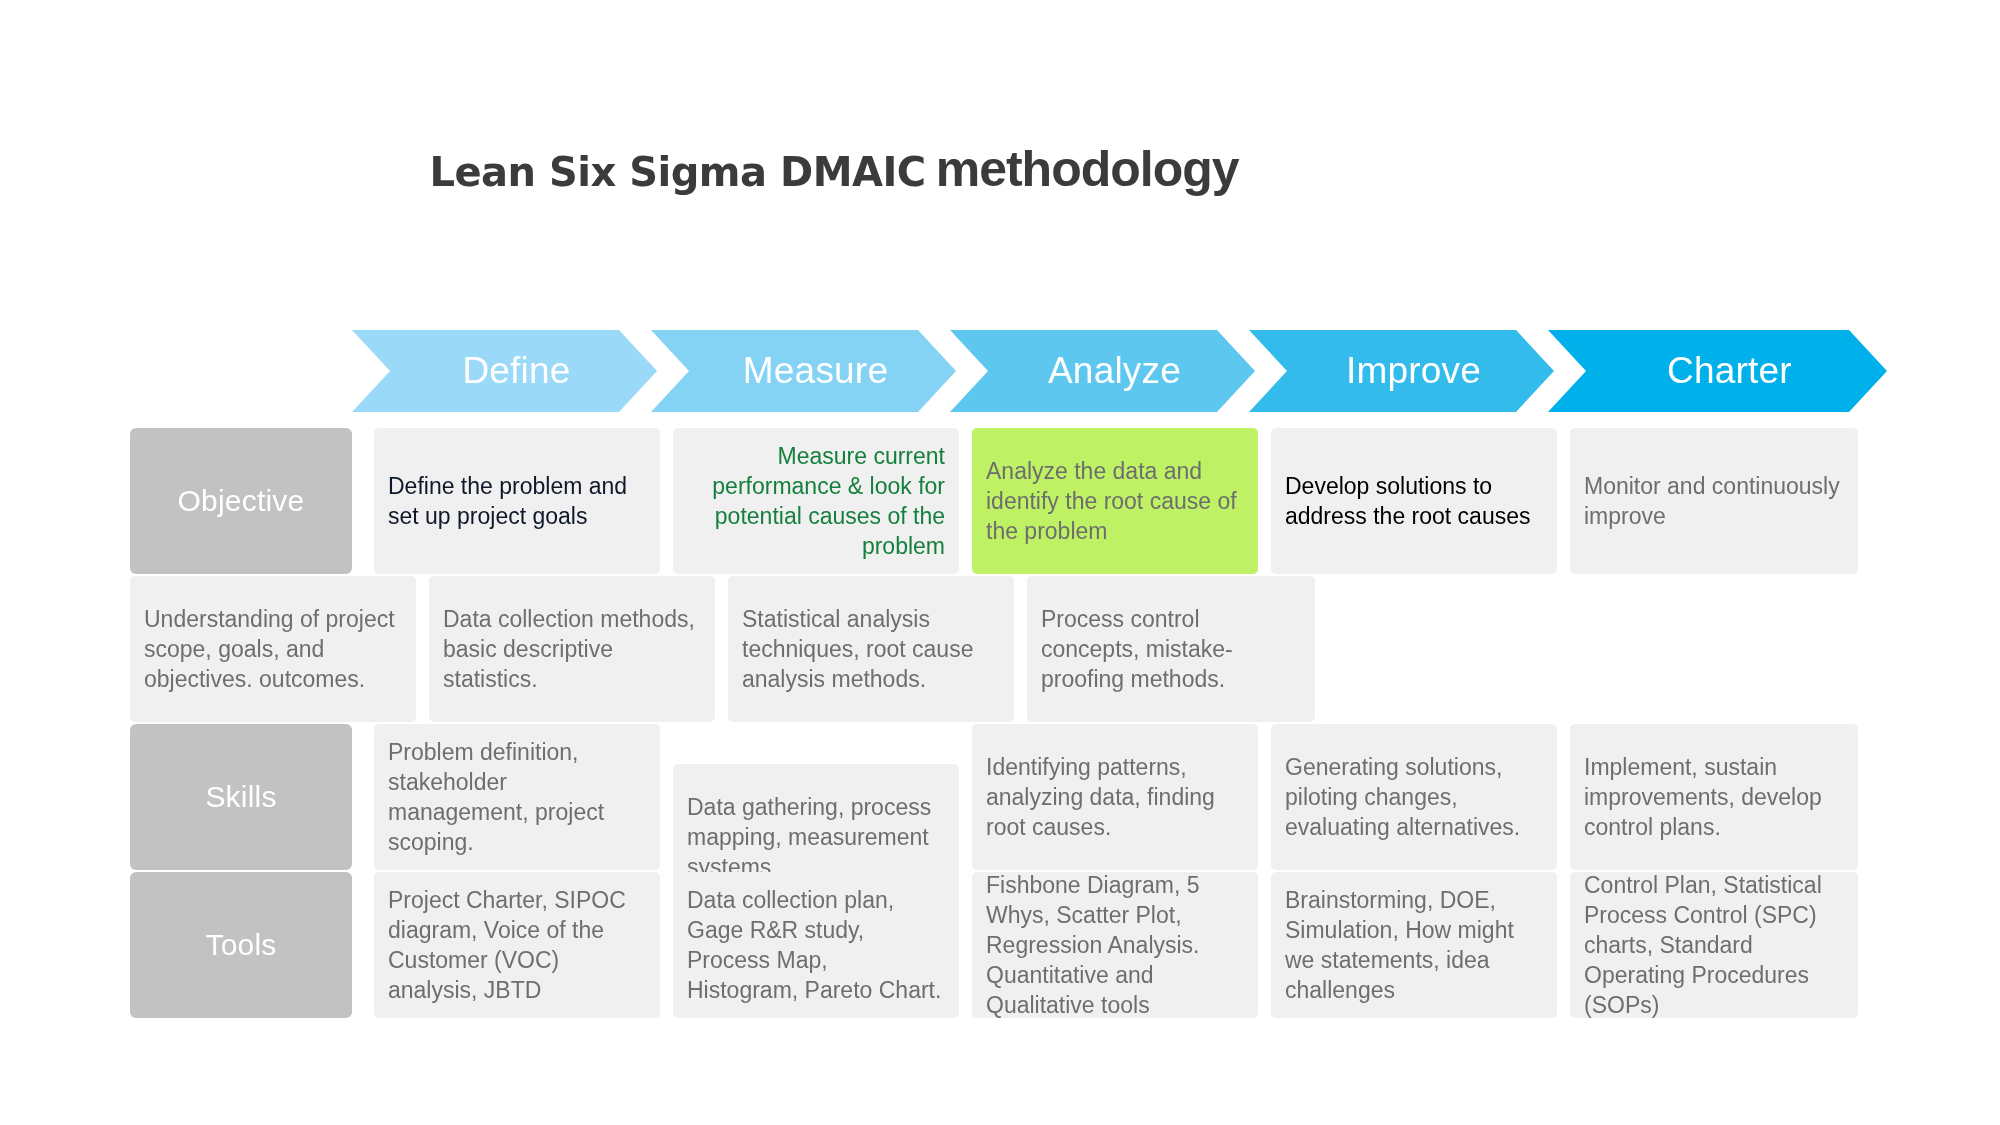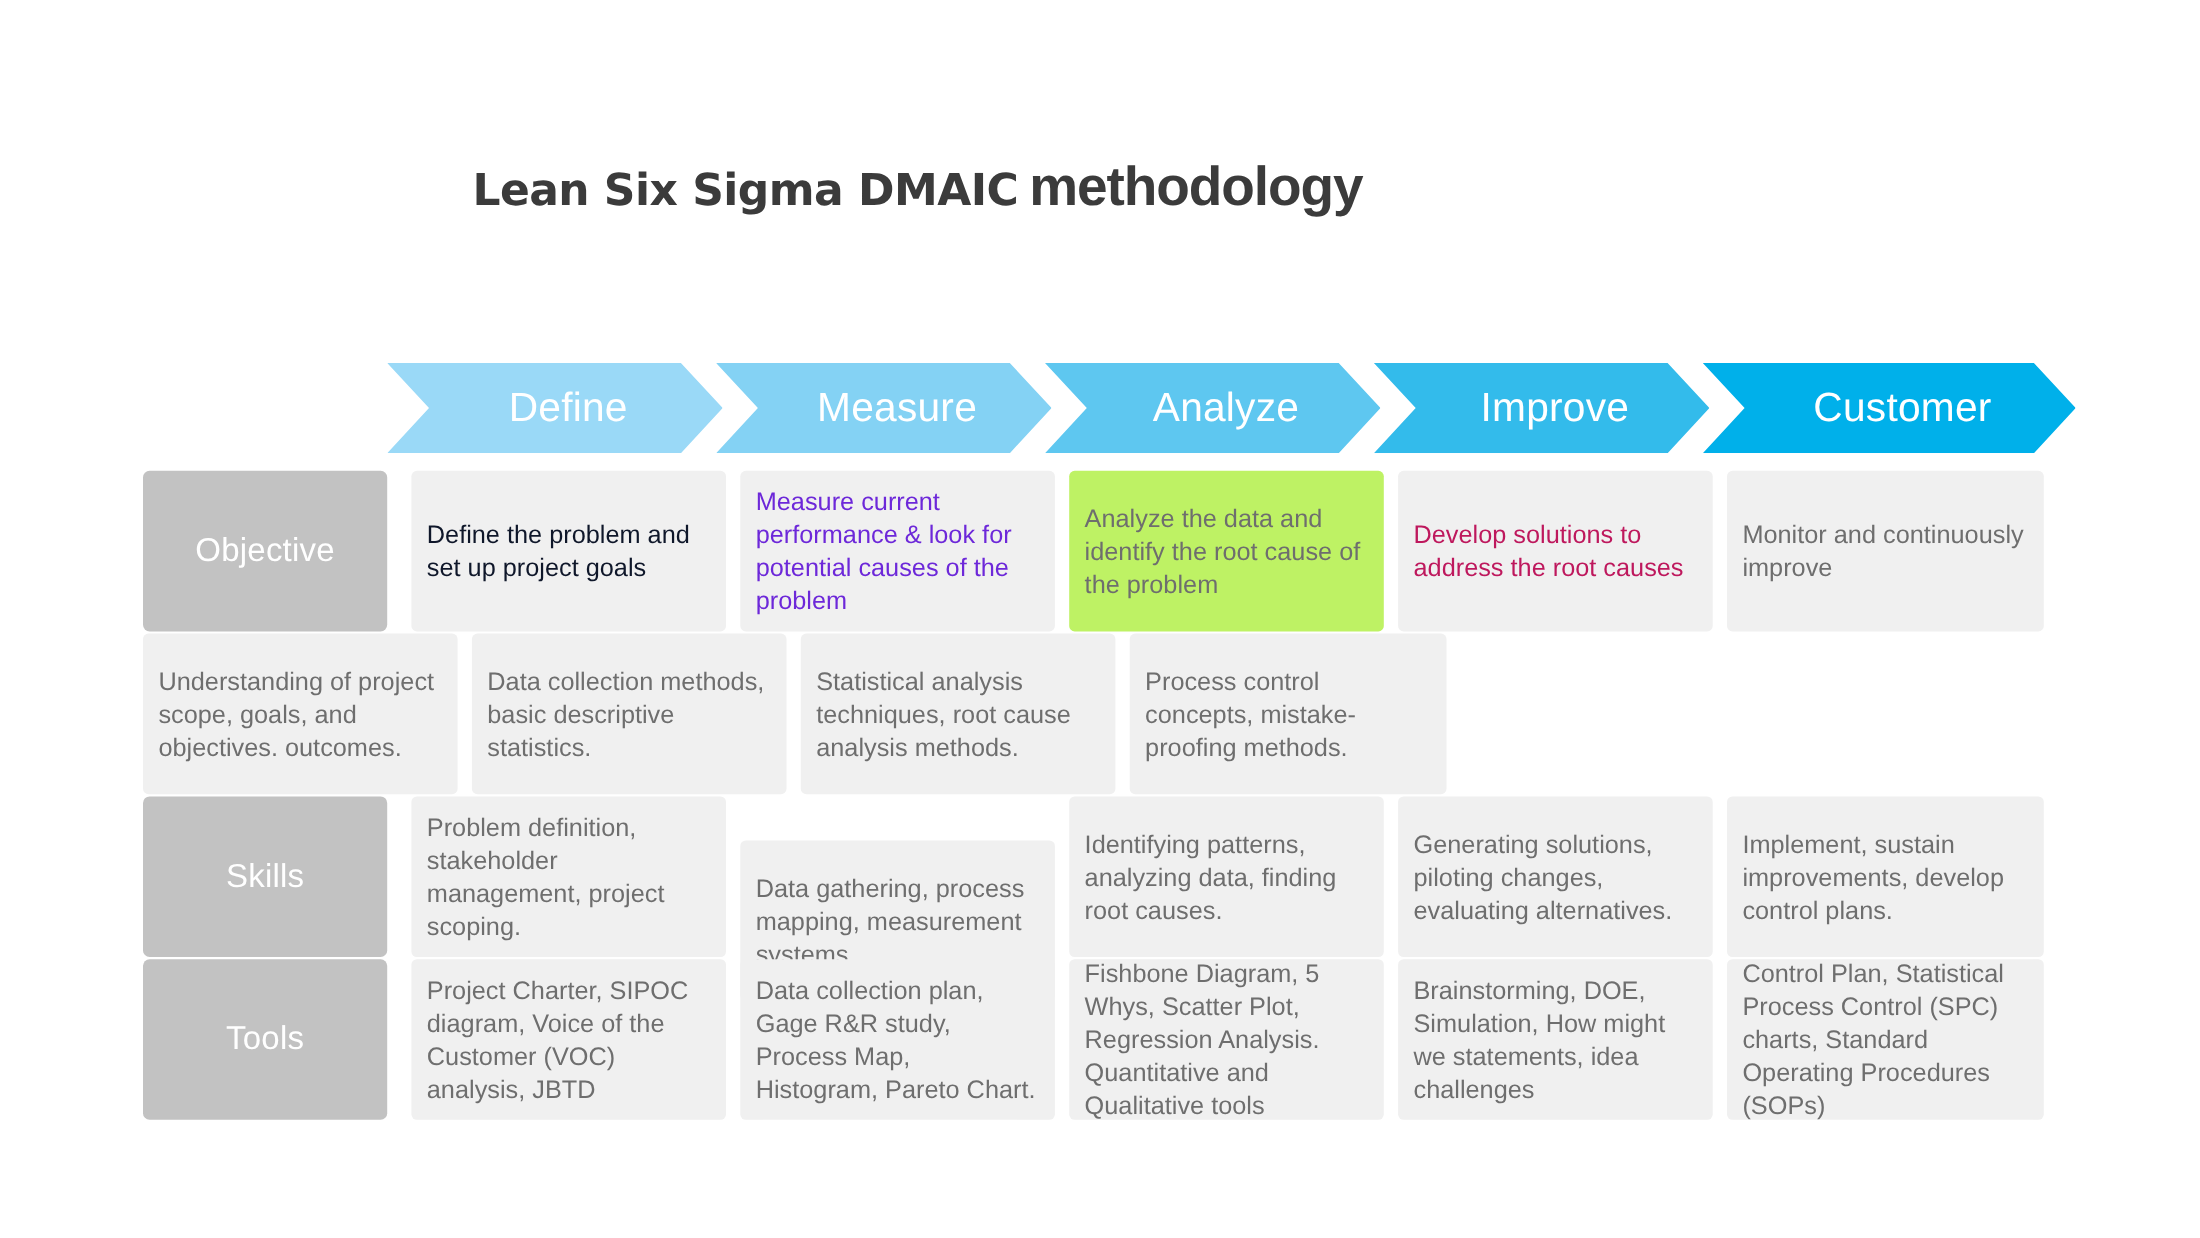--- a/index.html
+++ b/index.html
@@ -190,42 +190,42 @@
     <span class="phase-label">Analyze</span>
   </div>
 
   <div class="phase-chevron chev-4">
     <div class="chev-shape" style="background: rgb(51, 187, 235);"></div>
     <span class="phase-label">Improve</span>
   </div>
 
   <div class="phase-chevron chev-5">
     <div class="chev-shape" style="background: rgb(0, 176, 234);"></div>
-    <span class="phase-label">Customer</span>
+    <span class="phase-label">Charter</span>
   </div>
 
 </div>
 
 <div id="matrix">
 
   <div class="matrix-row row-1">
     <div class="row-label" style="background: rgb(194, 194, 194);">
       <span class="row-label-text">Objective</span>
     </div>
     <div class="cell" style="background: rgb(240, 240, 240);">
         <span class="cell-text" style="color: #0f172a;">Define the problem and set up project goals</span>
       </div>
     <div class="cell" style="background: rgb(240, 240, 240);">
-        <span class="cell-text" style="color: #6d28d9;">Measure current performance &amp; look for potential causes of the problem</span>
+        <span class="cell-text" style="color: #15803d; text-align: right;">Measure current performance &amp; look for potential causes of the problem</span>
       </div>
     <div class="cell" style="background: #bef264;">
         <span class="cell-text" style="color: rgb(110, 110, 110);">Analyze the data and identify the root cause of the problem</span>
       </div>
     <div class="cell" style="background: rgb(240, 240, 240);">
-        <span class="cell-text" style="color: #be185d;">Develop solutions to address the root causes</span>
+        <span class="cell-text" style="color: #000000;">Develop solutions to address the root causes</span>
       </div>
     <div class="cell" style="background: rgb(240, 240, 240); padding-left: 36px;">
         <span class="cell-text" style="color: rgb(110, 110, 110);">Monitor and continuously improve</span>
       </div>
   </div>
 
   <div class="matrix-row row-2">
     <div class="cell" style="background: rgb(240, 240, 240);">
         <span class="cell-text" style="color: rgb(110, 110, 110);">Understanding of project scope, goals, and objectives. outcomes.</span>
       </div>

